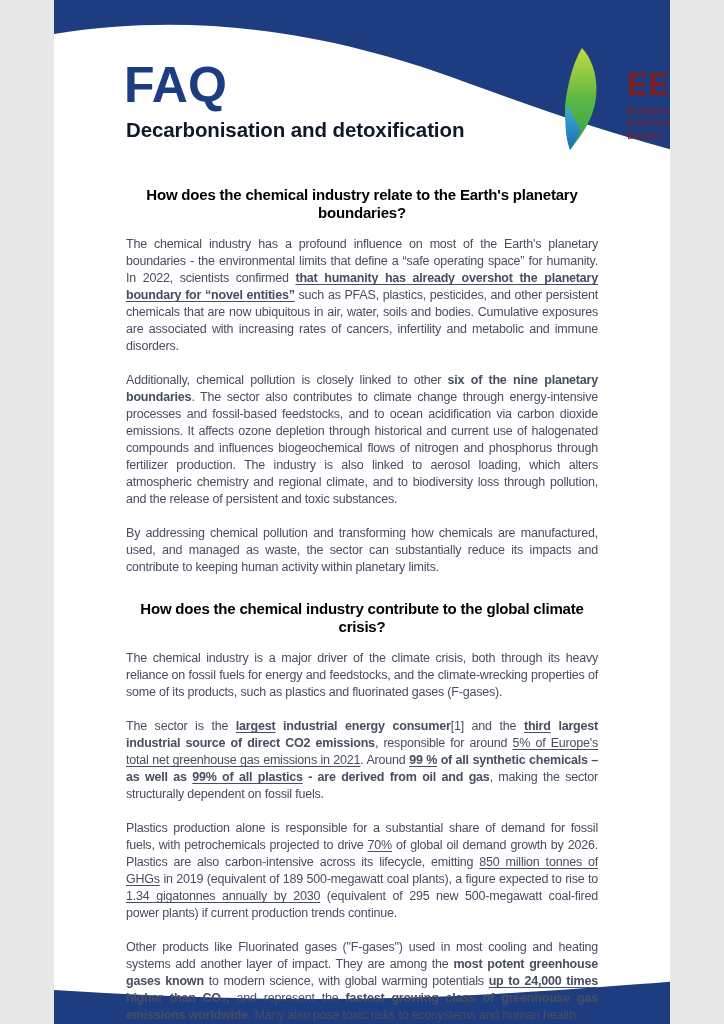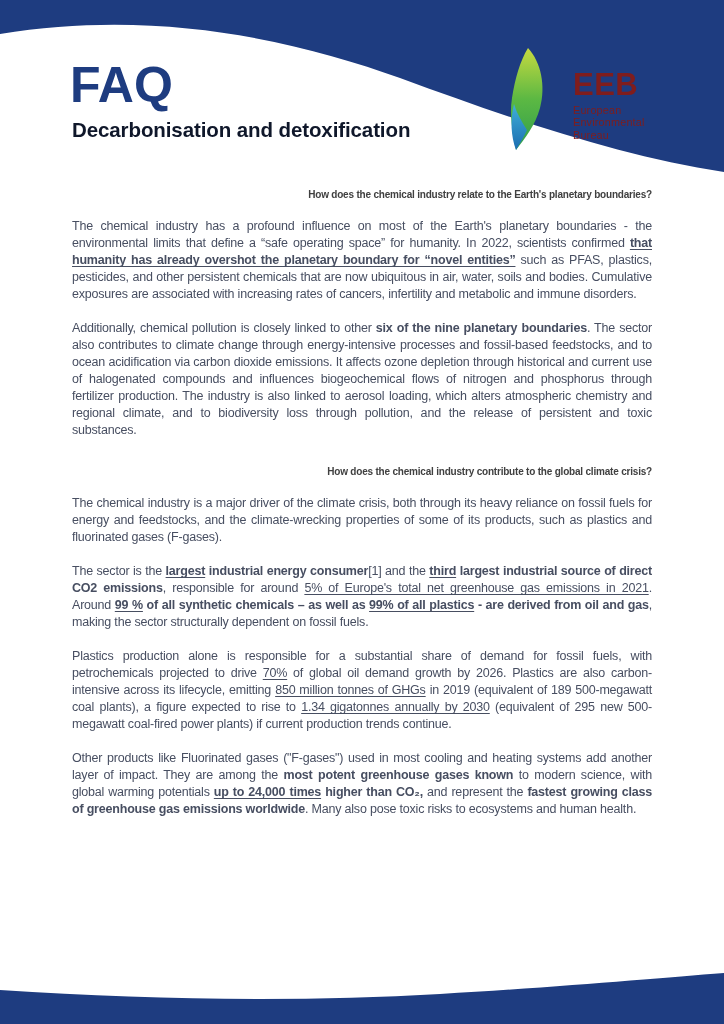--- a/index.html
+++ b/index.html
@@ -1,17 +1,17 @@
 <!DOCTYPE html>
 <html><head>
 <meta charset="utf-8">
 <style>
   html,body{margin:0;padding:0;background:#e8e8e8;}
   .page{
-    position:relative;width:724px;height:1024px;margin:0 auto;
+    position:relative;width:616px;height:1024px;margin:0 auto;
     background:#ffffff;overflow:hidden;
     font-family:"Liberation Sans",sans-serif;
   }
   .hdr-svg,.ftr-svg{position:absolute;left:0;display:block;}
   .hdr-svg{top:0;}
   .ftr-svg{bottom:0;}
   .faq-title{
     position:absolute;left:70px;top:60px;
     font-size:50px;font-weight:700;color:#1e3c80;letter-spacing:0;line-height:1;
   }
@@ -23,22 +23,22 @@
   .leaf{display:block;}
   .logo-text{margin-left:27px;color:#7f1d1d;}
   .logo-acronym{font-size:31px;font-weight:700;line-height:1;margin-top:21px;letter-spacing:0.5px;}
   .logo-name{font-size:10.8px;line-height:12.3px;margin-top:4px;letter-spacing:0.2px;}
   .content{
     position:absolute;left:72px;right:72px;top:186px;
     color:#474e61;font-size:12.5px;line-height:17px;letter-spacing:-0.2px;
     text-align:justify;
   }
   .q{
-    font-size:10px;font-weight:700;color:#404040;margin:0 0 13px 0;
-    letter-spacing:-0.2px;text-align:right;line-height:18px;
+    font-size:15px;font-weight:700;color:#000000;margin:0 0 13px 0;
+    letter-spacing:-0.2px;text-align:center;line-height:18px;
   }
   .q2{margin-top:24px;}
   .content p{margin:14px 0 17px 0;}
   .content p span.b{font-weight:700;}
   .content p span.u,.footnote span.u{
     text-decoration:underline;text-decoration-skip-ink:none;text-underline-offset:2px;
   }
   .footnote{
     position:absolute;left:72px;right:72px;top:934px;
     color:#474e61;font-size:12.5px;line-height:17px;letter-spacing:-0.2px;
@@ -85,20 +85,21 @@
         <div>Environmental</div>
         <div>Bureau</div>
       </div>
     </div>
   </div>
 
   <div class="content">
     <h2 class="q">How does the chemical industry relate to the Earth's planetary boundaries?</h2>
     <p><span>The chemical industry has a profound influence on most of the Earth's planetary boundaries - the environmental limits that define a “safe operating space” for humanity. In 2022, scientists confirmed </span><span class="b u">that humanity has already overshot the planetary boundary for “novel entities”</span><span> such as PFAS, plastics, pesticides, and other persistent chemicals that are now ubiquitous in air, water, soils and bodies. Cumulative exposures are associated with increasing rates of cancers, infertility and metabolic and immune disorders.</span></p>
     <p><span>Additionally, chemical pollution is closely linked to other </span><span class="b">six of the nine planetary boundaries</span><span>. The sector also contributes to climate change through energy-intensive processes and fossil-based feedstocks, and to ocean acidification via carbon dioxide emissions. It affects ozone depletion through historical and current use of halogenated compounds and influences biogeochemical flows of nitrogen and phosphorus through fertilizer production. The industry is also linked to aerosol loading, which alters atmospheric chemistry and regional climate, and to biodiversity loss through pollution, and the release of persistent and toxic substances.</span></p>
+    <p><span>By addressing chemical pollution and transforming how chemicals are manufactured, used, and managed as waste, the sector can substantially reduce its impacts and contribute to keeping human activity within planetary limits.</span></p>
 
     <h2 class="q q2">How does the chemical industry contribute to the global climate crisis?</h2>
     <p><span>The chemical industry is a major driver of the climate crisis, both through its heavy reliance on fossil fuels for energy and feedstocks, and the climate-wrecking properties of some of its products, such as plastics and fluorinated gases (F-gases).</span></p>
     <p><span>The sector is the </span><span class="b u">largest</span><span class="b"> industrial energy consumer</span><span>[1] and the </span><span class="b u">third</span><span class="b"> largest industrial source of direct CO2 emissions</span><span>, responsible for around </span><span class="u">5% of Europe's total net greenhouse gas emissions in 2021</span><span>. Around </span><span class="b u">99 %</span><span class="b"> of all synthetic chemicals – as well as </span><span class="b u">99% of all plastics</span><span class="b"> - are derived from oil and gas</span><span>, making the sector structurally dependent on fossil fuels.</span></p>
     <p><span>Plastics production alone is responsible for a substantial share of demand for fossil fuels, with petrochemicals projected to drive </span><span class="u">70%</span><span> of global oil demand growth by 2026. Plastics are also carbon-intensive across its lifecycle, emitting </span><span class="u">850 million tonnes of GHGs</span><span> in 2019 (equivalent of 189 500-megawatt coal plants), a figure expected to rise to </span><span class="u">1.34 gigatonnes annually by 2030</span><span> (equivalent of 295 new 500-megawatt coal-fired power plants) if current production trends continue.</span></p>
     <p><span>Other products like Fluorinated gases ("F-gases") used in most cooling and heating systems add another layer of impact. They are among the </span><span class="b">most potent greenhouse gases known</span><span> to modern science, with global warming potentials </span><span class="b u">up to 24,000 times</span><span class="b"> higher than CO₂,</span><span> and represent the </span><span class="b">fastest growing class of greenhouse gas emissions worldwide</span><span>. Many also pose toxic risks to ecosystems and human health.</span></p>
   </div>
 
 
 </div>

